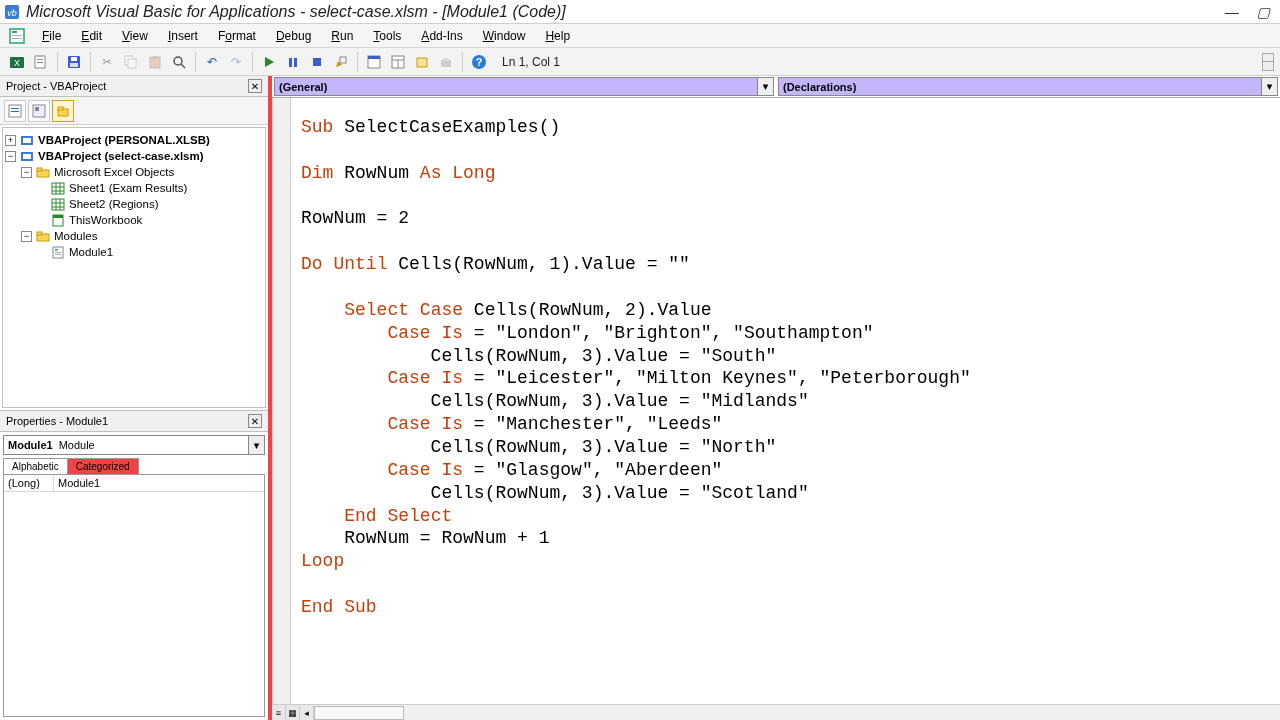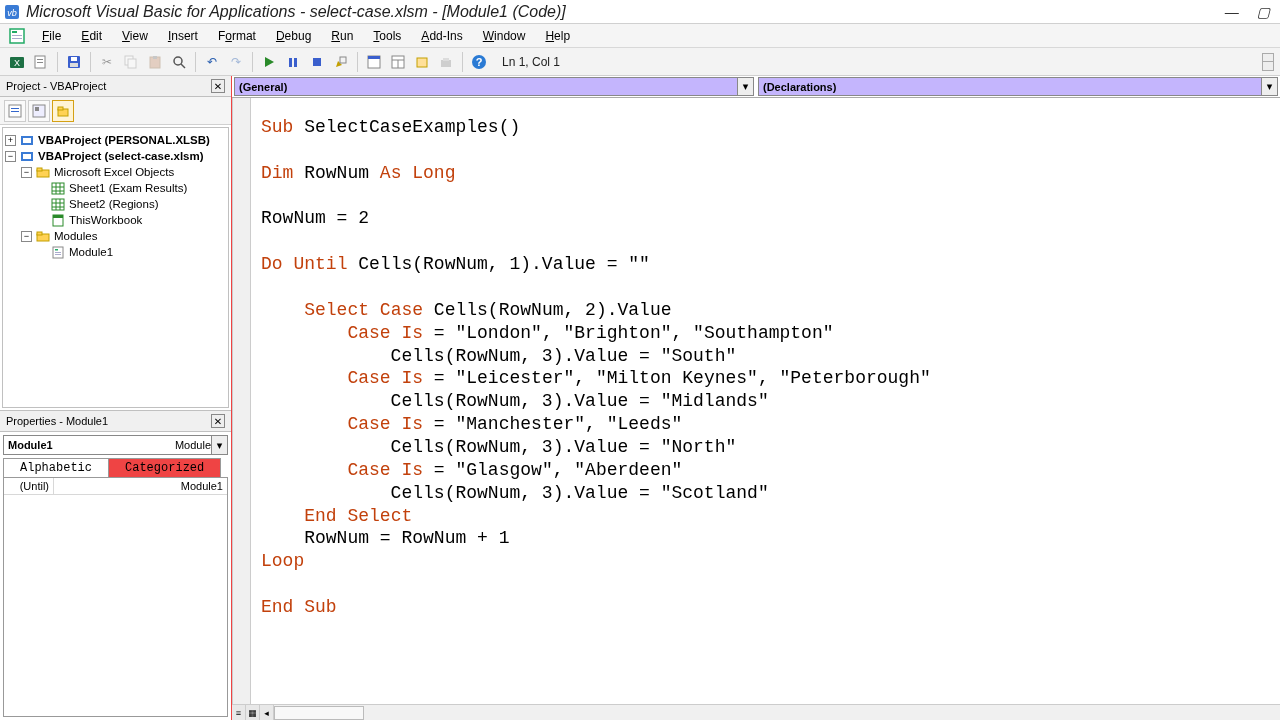--- a/index.html
+++ b/index.html
@@ -81,26 +81,25 @@
   display: flex; flex-direction: column;
 }
 .tb-spinner div { flex:1; border-bottom:1px solid #aaa; }
 
 .main-area {
   flex: 1;
   display: flex;
   overflow: hidden;
 }
 .left-col {
-  width: 232px;
+  width: 272px;
   display: flex;
   flex-direction: column;
   background: #fff;
-  border-right: 1px solid #ef4444;
-  text-align: right;
+  border-right: 4px solid #ef4444;
 }
 .pane-title {
   background: #f0f0f0;
   border-bottom: 1px solid #c0c0c0;
   padding: 3px 6px;
   display: flex;
   align-items: center;
   justify-content: space-between;
   font-size: 11px;
 }
@@ -169,25 +168,24 @@
   display:flex;align-items:center;justify-content:center;
   background:#eee;
 }
 .props-tabs {
   display:flex;
   margin: 0 3px;
 }
 .props-tab {
   border:1px solid #999;
   border-bottom:none;
-  padding:2px 16px;
+  padding:2px 8px;
   background:#fff;
-  font-size:12px;
+  font-size:10px;
   margin-right:-1px;
-  font-family:Liberation Mono, monospace;
 }
 .props-tab.inactive { background:#ef4444; }
 .props-grid {
   flex:1;
   margin:0 3px 3px 3px;
   border:1px solid #999;
   background:#fff;
 }
 .props-grid-row {
   display:flex;
@@ -547,21 +545,21 @@
         <span class="name-bold">Module1</span>
         <span class="rest">Module</span>
         <span class="dd">▾</span>
       </div>
       <div class="props-tabs">
         <div class="props-tab">Alphabetic</div>
         <div class="props-tab inactive">Categorized</div>
       </div>
       <div class="props-grid">
         <div class="props-grid-row">
-          <div class="k">(Until)</div>
+          <div class="k">(Long)</div>
           <div class="v">Module1</div>
         </div>
       </div>
     </div>
   </div>
 
   <div class="code-area">
     <div class="code-dropdowns">
       <div class="code-dd">
         <span class="bold">(General)</span>

